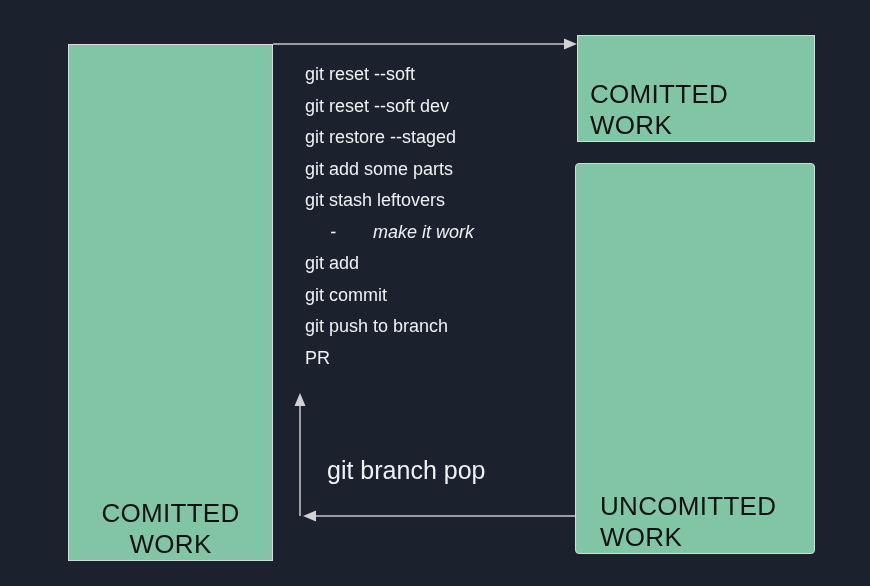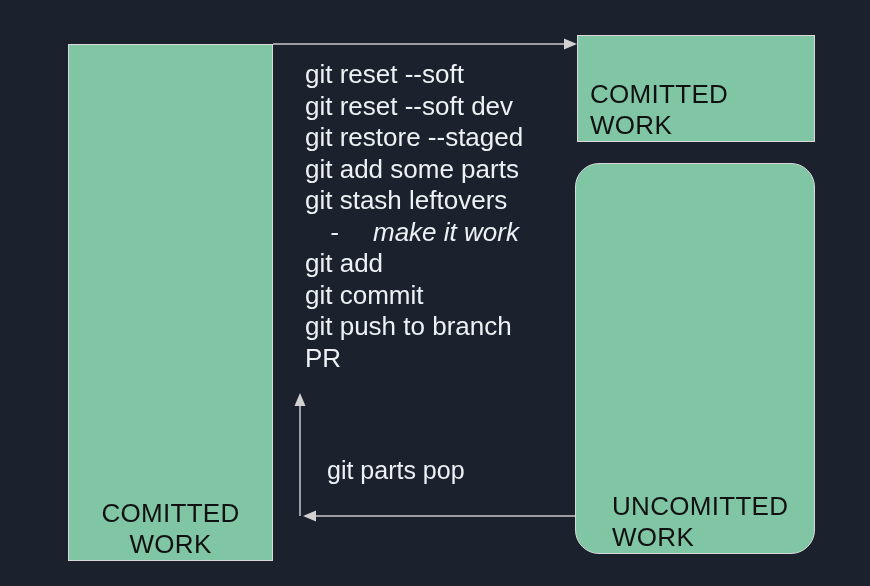--- a/index.html
+++ b/index.html
@@ -41,36 +41,36 @@
     top: 35px;
     width: 238px;
     height: 107px;
     padding-left: 12px;
   }
   .box-bottom-right {
     left: 575px;
     top: 163px;
     width: 240px;
     height: 391px;
-    border-radius: 24px;
-    padding-left: 36px;
+    border-radius: 4px;
+    padding-left: 24px;
   }
   .arrows {
     position: absolute;
     left: 0;
     top: 0;
     width: 870px;
     height: 586px;
   }
   .commands {
     position: absolute;
     left: 305px;
     top: 59px;
     color: #eef1f4;
-    font-size: 26px;
+    font-size: 18px;
     line-height: 31.5px;
     white-space: pre;
   }
   .cmd-line.indent {
     padding-left: 25px;
     font-style: italic;
   }
   .cmd-line .prefix {
     display: inline-block;
     width: 43px;
@@ -114,15 +114,15 @@
 WORK</span>
   </div>
 
   <div class="box box-bottom-right">
     <span>UNCOMITTED
 WORK</span>
   </div>
 
   <div class="commands"><div class="cmd-line">git reset --soft</div><div class="cmd-line">git reset --soft dev</div><div class="cmd-line">git restore --staged</div><div class="cmd-line">git add some parts</div><div class="cmd-line">git stash leftovers</div><div class="cmd-line indent"><span class="prefix">-</span><span>make it work</span></div><div class="cmd-line">git add</div><div class="cmd-line">git commit</div><div class="cmd-line">git push to branch</div><div class="cmd-line">PR</div></div>
 
-  <div class="stash-pop-label">git parts pop</div>
+  <div class="stash-pop-label">git branch pop</div>
 
 </div>
 
 </body></html>

